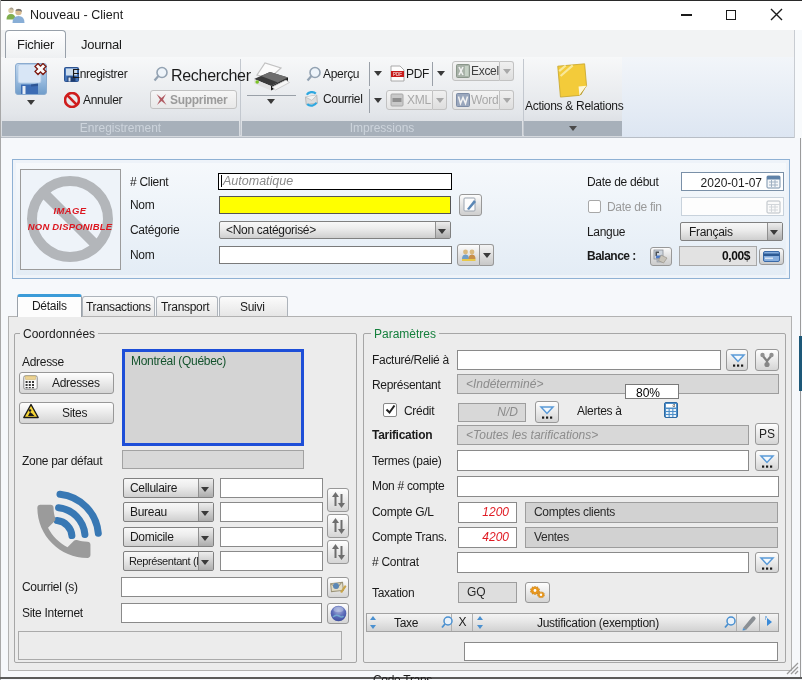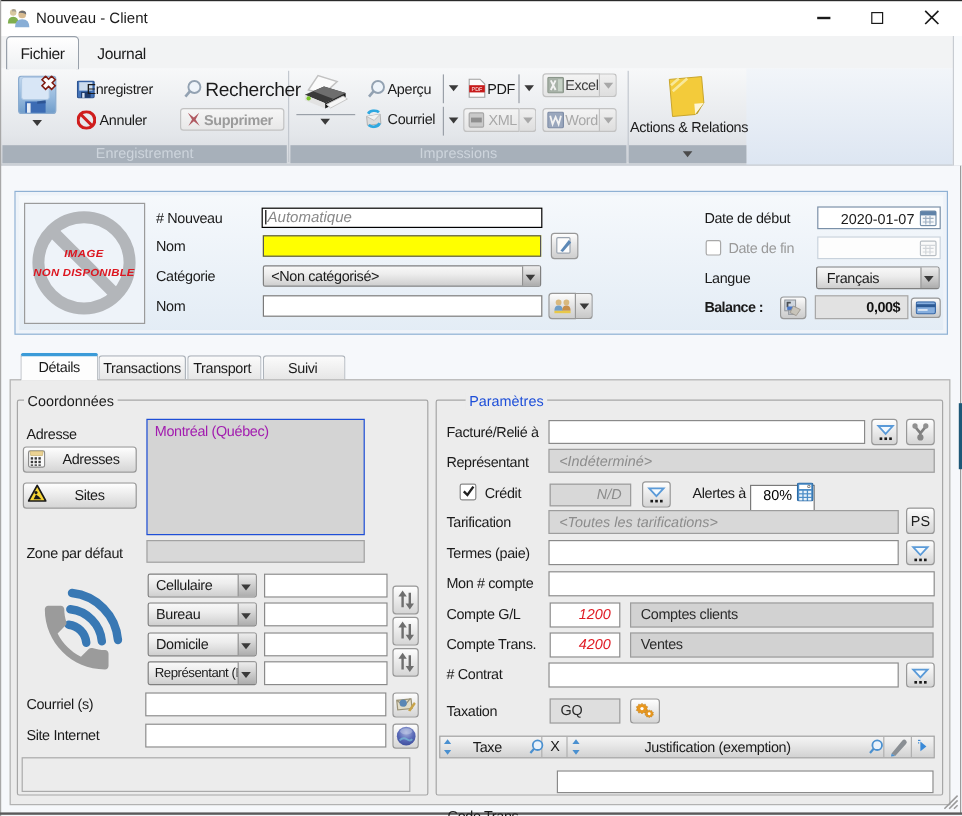--- a/index.html
+++ b/index.html
@@ -180,21 +180,21 @@
 <div class="abs" style="left:12px;top:159px;width:778px;height:120px;background:linear-gradient(#f6f9fc,#e3ecf5);border:1px solid #8fb1d4;box-shadow:0 0 0 3px #eef3f9 inset;"></div>
 
 <div class="abs" style="left:20px;top:169px;width:101px;height:101px;background:#eef3f9;border:1px solid #9b9b9b;"></div>
 <svg class="abs" style="left:21px;top:170px;" width="99" height="99" viewBox="0 0 99 99">
   <circle cx="49" cy="49" r="38" fill="none" stroke="#b3b6ba" stroke-width="10"></circle>
   <line x1="22" y1="22" x2="76" y2="76" stroke="#b3b6ba" stroke-width="10"></line>
   <text x="49" y="46" text-anchor="middle" font-size="9.5" font-style="italic" font-weight="bold" fill="#dc1620" font-family="Liberation Sans" letter-spacing="0.4" transform="scale(1,0.9) translate(0,3)">IMAGE</text>
   <text x="49" y="60" text-anchor="middle" font-size="9.5" font-style="italic" font-weight="bold" fill="#dc1620" font-family="Liberation Sans" letter-spacing="0.2" transform="scale(1,0.9) translate(0,7)">NON DISPONIBLE</text>
 </svg>
 
-<div class="lbl" style="left:130px;top:175px;"># Nouveau</div>
+<div class="lbl" style="left:130px;top:175px;"># Client</div>
 <div class="lbl" style="left:130px;top:198px;">Nom</div>
 <div class="lbl" style="left:130px;top:223px;">Catégorie</div>
 <div class="lbl" style="left:130px;top:248px;">Nom</div>
 
 <div class="input" style="left:218px;top:173px;width:234px;height:17px;border:1px solid #000;font-size:12.5px;font-style:italic;color:#888;padding:0 4px;line-height:15px;">Automatique</div>
 <div class="abs" style="left:221px;top:175px;width:1px;height:12px;background:#000;"></div>
 <div class="input" style="left:219px;top:196px;width:232px;height:18px;background:#ffff00;border:1px solid #555;"></div>
 <div class="abs" style="left:459px;top:194px;width:23px;height:22px;border:1px solid #989898;border-radius:3px;background:linear-gradient(#fdfdfd,#e3e3e3 50%,#cfcfcf);"></div>
 <svg class="abs" style="left:463px;top:197px;" width="15" height="15" viewBox="0 0 15 15">
   <rect x="1" y="1" width="11" height="13" rx="1" fill="#fcfcfc" stroke="#9aa4b0" stroke-width="1"></rect>
@@ -274,24 +274,24 @@
 <div class="abs" style="left:82px;top:296px;width:73px;height:20px;background:linear-gradient(#fbfbfb,#e6e6e6);border:1px solid #adb3ba;border-bottom:none;border-radius:3px 3px 0 0;"></div>
 <div class="lbl" style="left:86px;top:300px;">Transactions</div>
 <div class="abs" style="left:156px;top:296px;width:62px;height:20px;background:linear-gradient(#fbfbfb,#e6e6e6);border:1px solid #adb3ba;border-bottom:none;border-radius:3px 3px 0 0;"></div>
 <div class="lbl" style="left:161px;top:300px;">Transport</div>
 <div class="abs" style="left:219px;top:296px;width:69px;height:20px;background:linear-gradient(#fbfbfb,#e6e6e6);border:1px solid #adb3ba;border-bottom:none;border-radius:3px 3px 0 0;"></div>
 <div class="lbl" style="left:240px;top:300px;">Suivi</div>
 
 <div class="abs" style="left:14px;top:333px;width:343px;height:330px;border:1px solid #a6a6a6;border-radius:2px;"></div>
 <div class="abs" style="left:20px;top:327px;padding:0 3px;background:#ececec;font-size:12px;color:#1b1b1b;">Coordonnées</div>
 <div class="abs" style="left:363px;top:333px;width:423px;height:330px;border:1px solid #a6a6a6;border-radius:2px;"></div>
-<div class="abs" style="left:388px;top:327px;padding:0 3px;background:#ececec;font-size:12px;color:#1d4ed8;">Paramètres</div>
+<div class="abs" style="left:371px;top:327px;padding:0 3px;background:#ececec;font-size:12px;color:#15803d;">Paramètres</div>
 
 <div class="lbl" style="left:22px;top:355px;">Adresse</div>
-<div class="abs" style="left:122px;top:349px;width:182px;height:97px;background:#d4d4d4;border:1px solid #1d4ed8;font-size:12px;letter-spacing:-0.3px;color:#a21caf;padding:2px 6px;">Montréal (Québec)</div>
+<div class="abs" style="left:122px;top:349px;width:182px;height:97px;background:#d4d4d4;border:3px solid #1d4ed8;font-size:12px;letter-spacing:-0.3px;color:#14532d;padding:2px 6px;">Montréal (Québec)</div>
 <div class="btn" style="left:19px;top:372px;width:95px;height:22px;"></div>
 <svg class="abs" style="left:23px;top:375px;" width="15" height="15" viewBox="0 0 15 15">
   <rect x="0.8" y="0.8" width="13.4" height="13.4" rx="1.5" fill="#fafafa" stroke="#8a8a8a"></rect>
   <path d="M2 1 L13 1 L12.4 4.6 L2.6 4.6 Z" fill="#ecd292" stroke="#c0a860" stroke-width="0.5"></path>
   <g fill="#3c3c3c">
       <rect x="2.6" y="6" width="2" height="2"></rect>
       <rect x="5.8" y="6" width="2" height="2"></rect>
       <rect x="9" y="6" width="2" height="2"></rect>
   <rect x="2.6" y="9" width="2" height="2"></rect>
       <rect x="5.8" y="9" width="2" height="2"></rect>
@@ -410,38 +410,38 @@
     <svg style="position:absolute;left:2px;top:3px;" width="18" height="15" viewBox="0 0 18 15">
       <path d="M3 2 L15 2 L9 8.5 Z" fill="#f4f9fd" stroke="#5a9ad8" stroke-width="1.5"></path>
       <g fill="#1a1a1a">
         <rect x="4" y="11.5" width="2.2" height="2.2"></rect>
         <rect x="8" y="11.5" width="2.2" height="2.2"></rect>
         <rect x="12" y="11.5" width="2.2" height="2.2"></rect>
       </g>
     </svg>
   </div>
 <div class="lbl" style="left:577px;top:404px;">Alertes à</div>
-<div class="input" style="left:625px;top:404px;width:54px;height:27px;border:1px solid #7a7a7a;font-size:12px;text-align:right;line-height:17px;padding-right:18px;">80%</div>
+<div class="input" style="left:625px;top:384px;width:54px;height:15px;border:1px solid #7a7a7a;font-size:12px;text-align:right;line-height:17px;padding-right:18px;">80%</div>
 <svg class="abs" style="left:664px;top:402px;" width="14" height="16" viewBox="0 0 14 16">
   <rect x="0.5" y="0.5" width="13" height="15" rx="1.5" fill="#4d8ec8" stroke="#2d6aa4"></rect>
   <rect x="2" y="2" width="10" height="3.5" fill="#fff"></rect>
   <g fill="#e8f2fa">
       <rect x="2" y="7" width="2.6" height="2"></rect>
       <rect x="5.7" y="7" width="2.6" height="2"></rect>
       <rect x="9.4" y="7" width="2.6" height="2"></rect>
       <rect x="2" y="10" width="2.6" height="2"></rect>
       <rect x="5.7" y="10" width="2.6" height="2"></rect>
       <rect x="9.4" y="10" width="2.6" height="2"></rect>
       <rect x="2" y="13" width="2.6" height="2"></rect>
       <rect x="5.7" y="13" width="2.6" height="2"></rect>
       <rect x="9.4" y="13" width="2.6" height="2"></rect>
     </g>
   <text x="10" y="5" font-size="5" fill="#222" text-anchor="middle" font-family="Liberation Sans">o</text>
 </svg>
-<div class="lbl" style="left:372px;top:428px;">Tarification</div>
+<div class="lbl" style="left:372px;top:428px;font-weight:bold;">Tarification</div>
 <div class="dis" style="left:457px;top:425px;width:292px;height:20px;font-size:12px;font-style:italic;color:#8c8c8c;line-height:18px;padding-left:8px;">&lt;Toutes les tarifications&gt;</div>
 <div class="btn" style="left:755px;top:423px;width:24px;height:22px;font-size:12px;color:#222;text-align:center;line-height:21px;">PS</div>
 <div class="lbl" style="left:372px;top:454px;">Termes (paie)</div>
 <div class="input" style="left:457px;top:450px;width:292px;height:21px;border:1px solid #8a8a8a;"></div>
 <div class="btn fun" style="left:755px;top:450px;width:24px;height:21px;">
     <svg style="position:absolute;left:2px;top:3px;" width="18" height="15" viewBox="0 0 18 15">
       <path d="M3 2 L15 2 L9 8.5 Z" fill="#f4f9fd" stroke="#5a9ad8" stroke-width="1.5"></path>
       <g fill="#1a1a1a">
         <rect x="4" y="11.5" width="2.2" height="2.2"></rect>
         <rect x="8" y="11.5" width="2.2" height="2.2"></rect>

